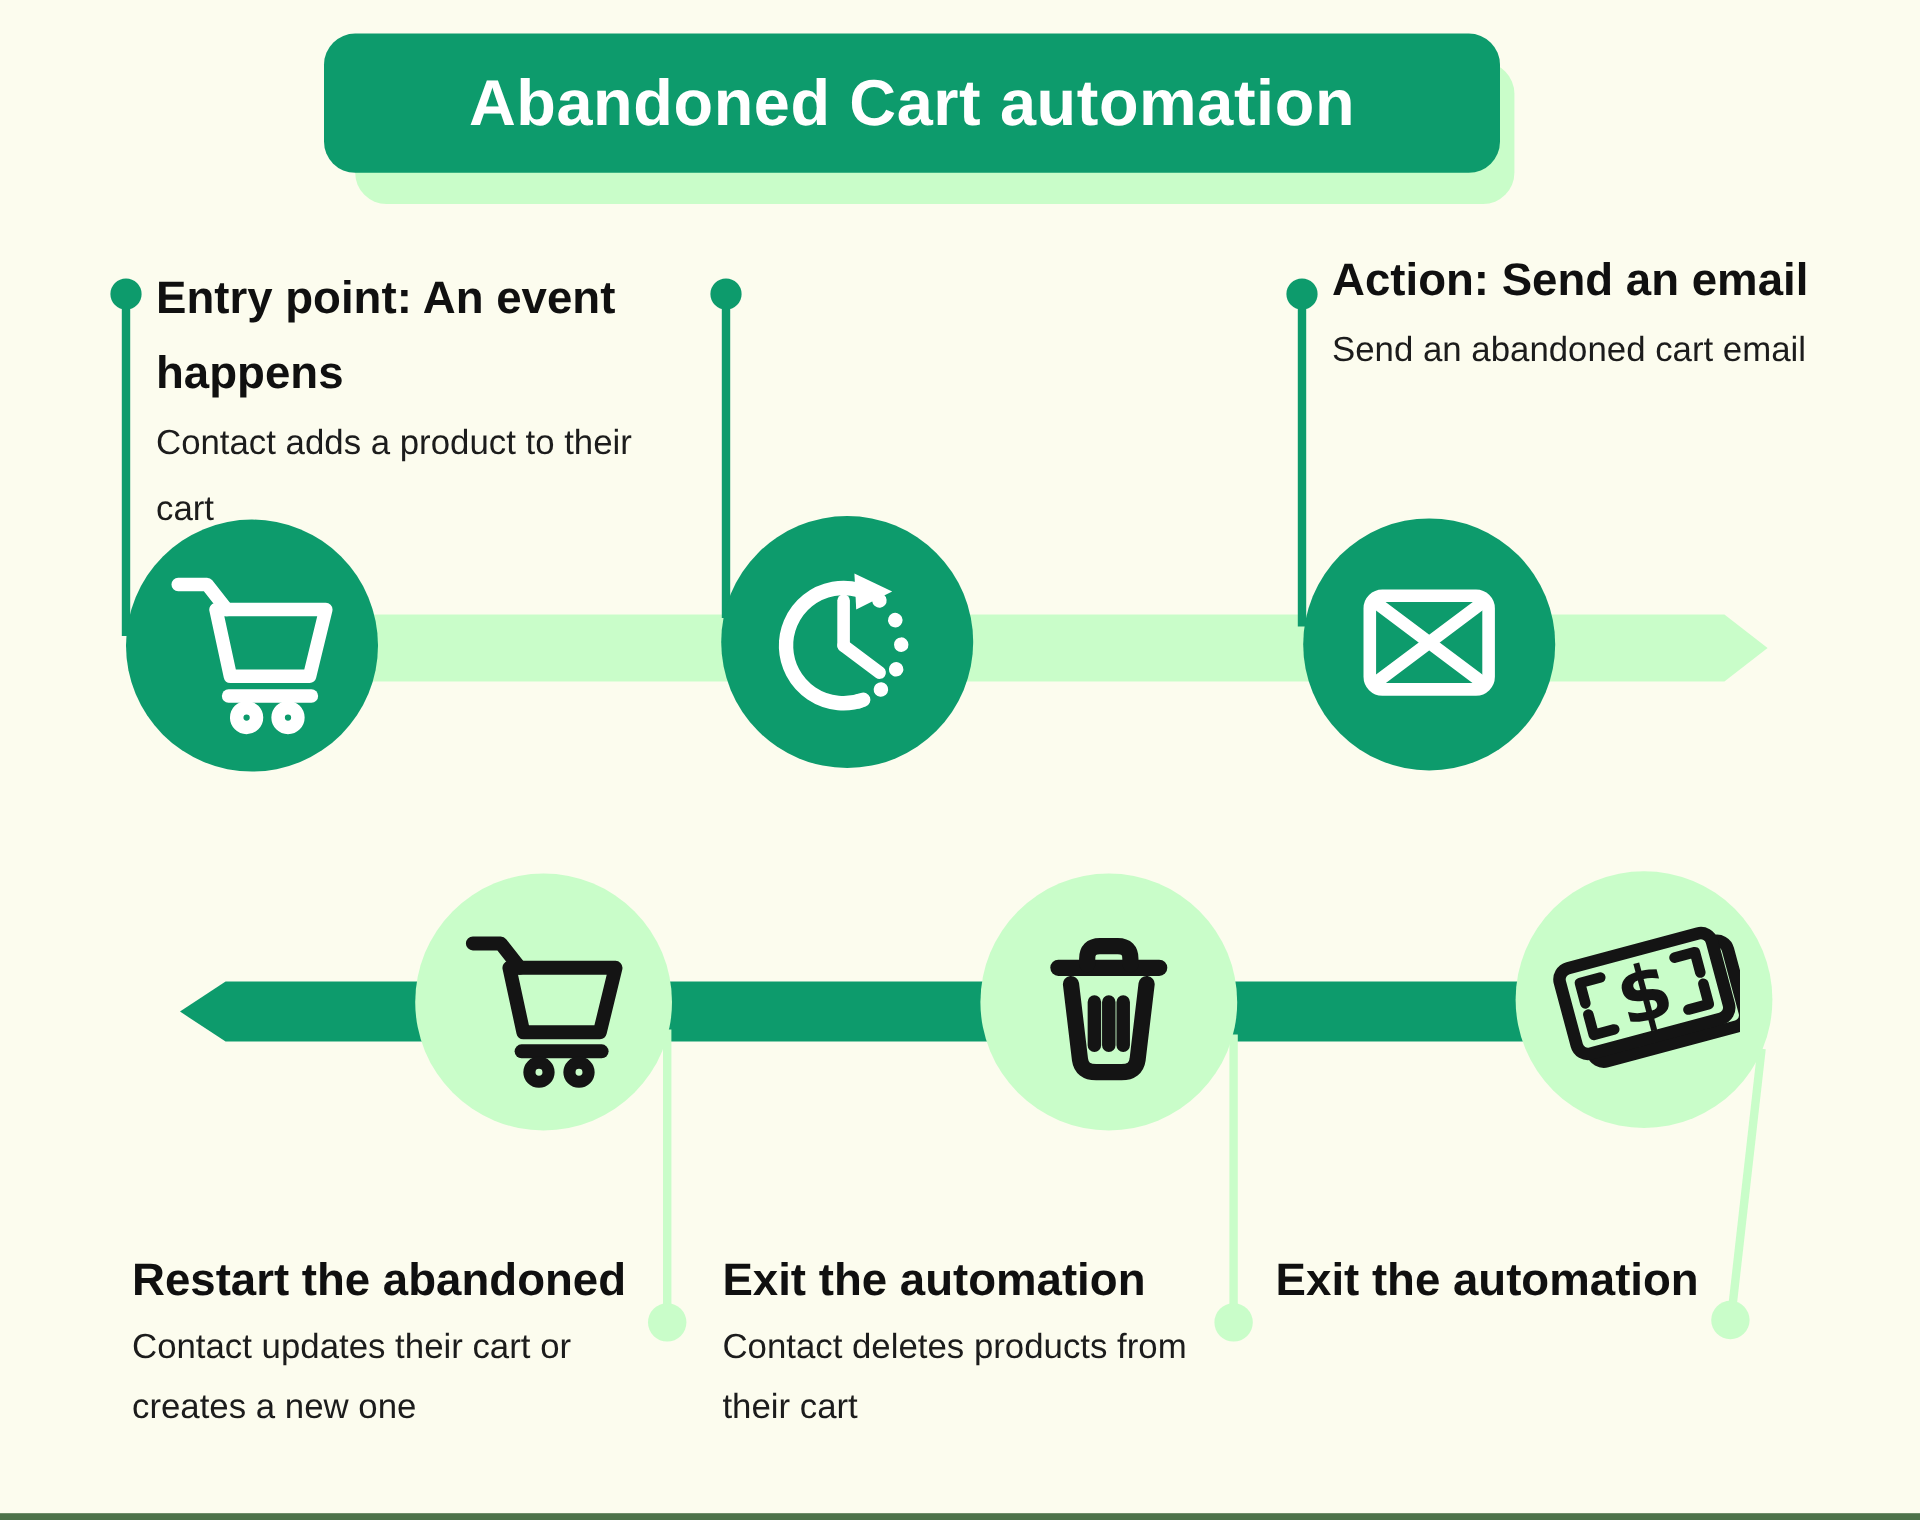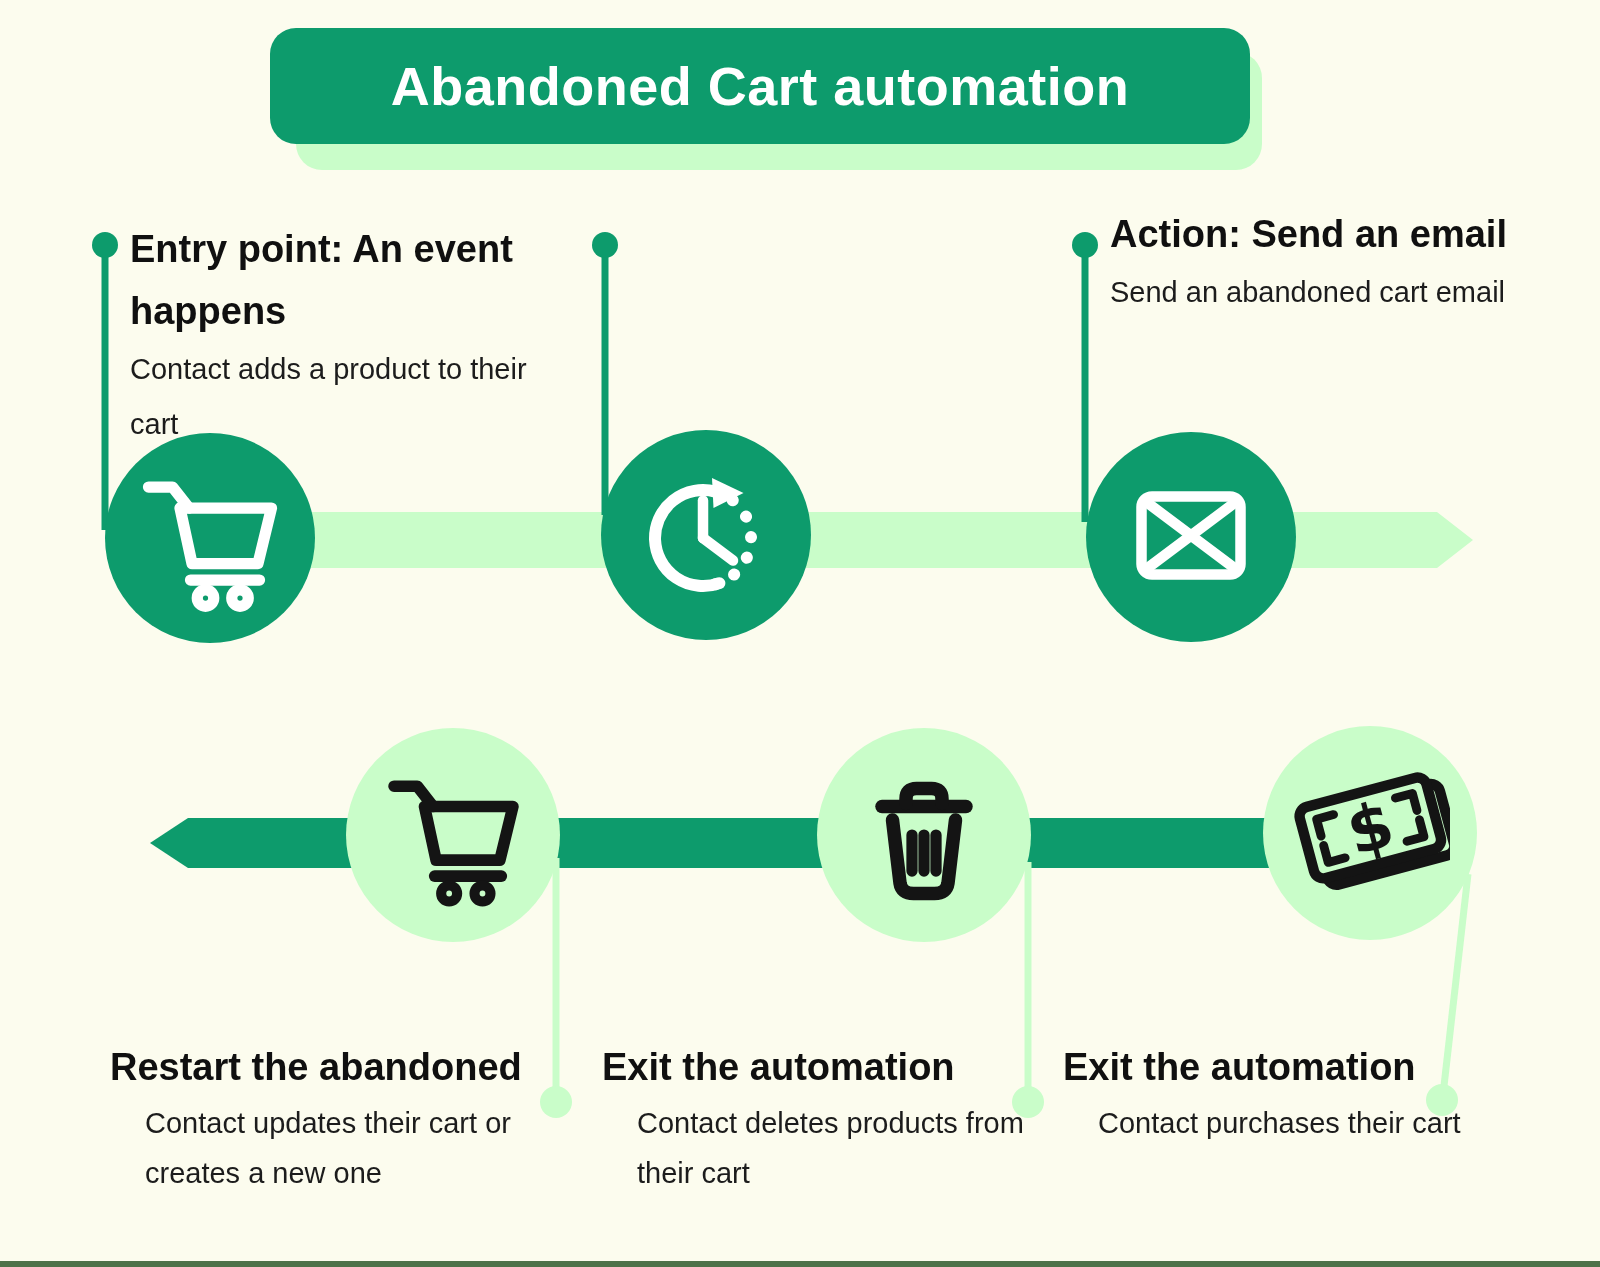--- a/index.html
+++ b/index.html
@@ -26,21 +26,21 @@
   
   .txt { position:absolute; }
   .step-heading {
     font-size:38px; font-weight:700; line-height:62px; color:#101010;
     white-space:pre-line;
   }
   .step-body {
     font-size:29px; font-weight:400; line-height:55px; color:#1c1c1c;
     white-space:pre-line;
   }
-  .bottom .step-body { line-height:50px;margin-left:35px; }
+  .bottom .step-body { line-height:50px; }
 
   
   .circle {
     position:absolute; border-radius:50%;
     display:flex; align-items:center; justify-content:center;
   }
   .circle.dark  { background:#0d9b6c; }
   .circle.light { background:#c9fdc9; }
 
   svg.ic { display:block; }
@@ -162,18 +162,17 @@
     <div class="step-body">Contact updates their cart or
 creates a new one</div>
   </div>
   <div class="txt bottom" style="left:602px; top:1036px; width:480px">
     <div class="step-heading">Exit the automation</div>
     <div class="step-body">Contact deletes products from
 their cart</div>
   </div>
   <div class="txt bottom" style="left:1063px; top:1036px; width:500px">
     <div class="step-heading">Exit the automation</div>
-    <div class="step-body">Contact purchases their cart</div>
   </div>
 
   <div class="footer-bar"></div>
 
 </div>
 
 </body></html>

